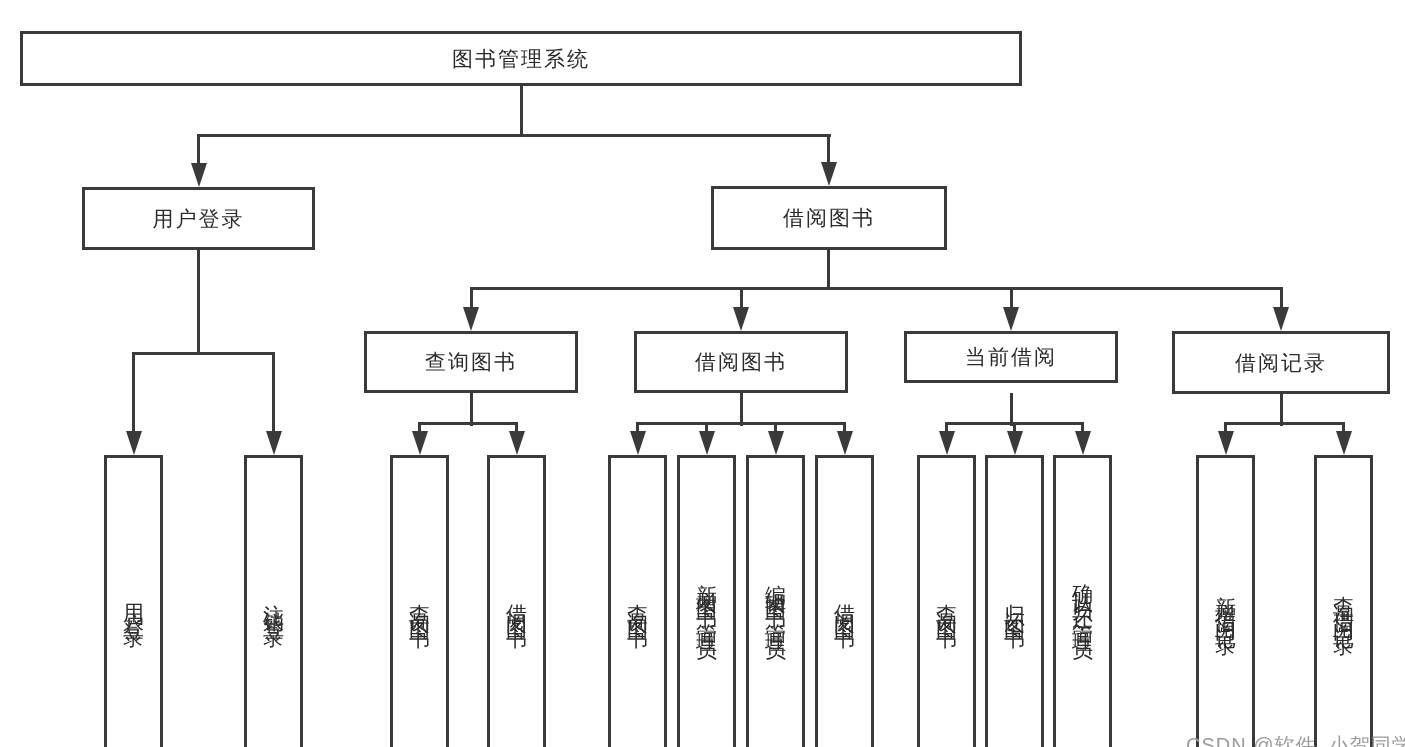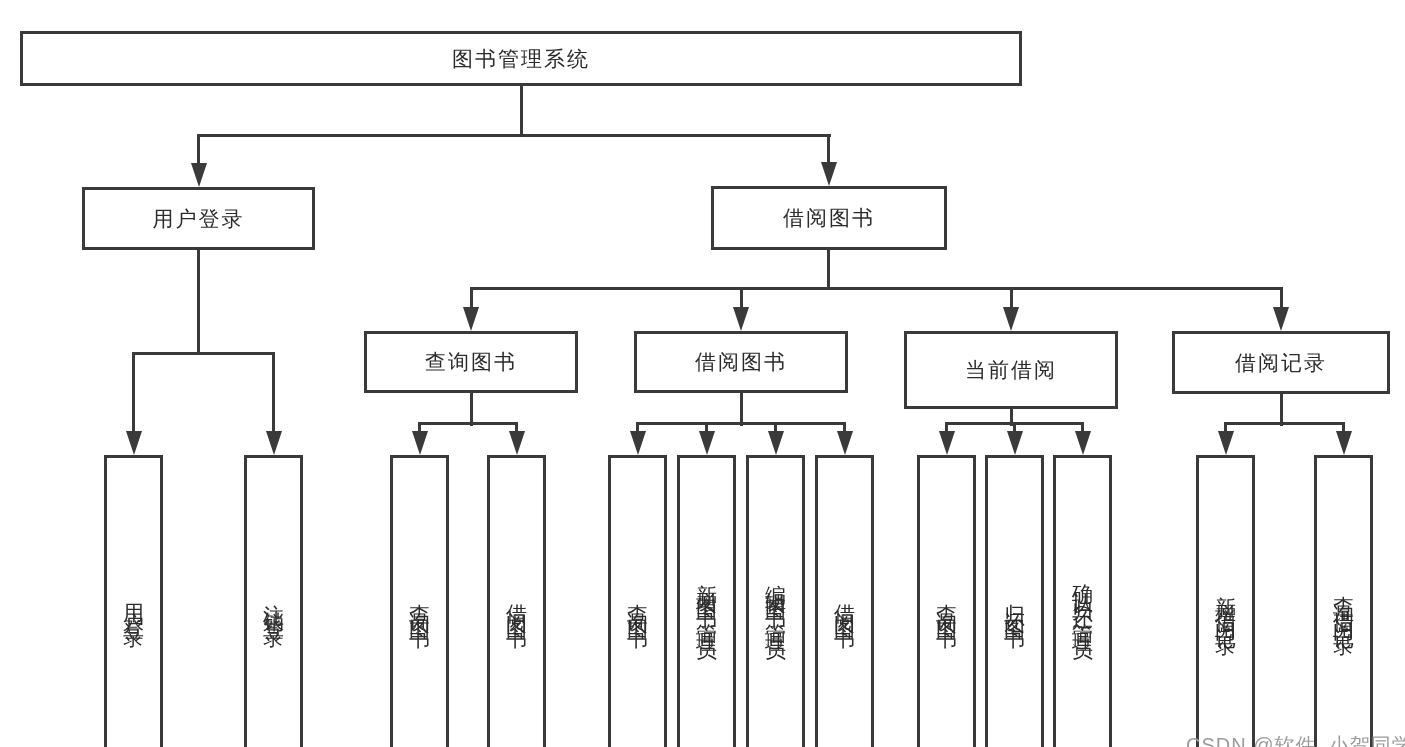--- a/index.html
+++ b/index.html
@@ -132,21 +132,21 @@
       </div>
       <div class="node h" style="left: 711px; top: 168px; width: 236px; height: 64px;">
         <span class="node-label">借阅图书</span>
       </div>
       <div class="node h" style="left: 364px; top: 313px; width: 214px; height: 62px;">
         <span class="node-label">查询图书</span>
       </div>
       <div class="node h" style="left: 634px; top: 313px; width: 214px; height: 62px;">
         <span class="node-label">借阅图书</span>
       </div>
-      <div class="node h" style="left: 904px; top: 313px; width: 214px; height: 78px;">
+      <div class="node h" style="left: 904px; top: 313px; width: 214px; height: 52px;">
         <span class="node-label">当前借阅</span>
       </div>
       <div class="node h" style="left: 1172px; top: 313px; width: 218px; height: 63px;">
         <span class="node-label">借阅记录</span>
       </div>
       <div class="node v" style="left: 104px; top: 437px; width: 59px; height: 296px;">
         <span class="node-label">用户登录</span>
       </div>
       <div class="node v" style="left: 244px; top: 437px; width: 59px; height: 296px;">
         <span class="node-label">注销登录</span>

